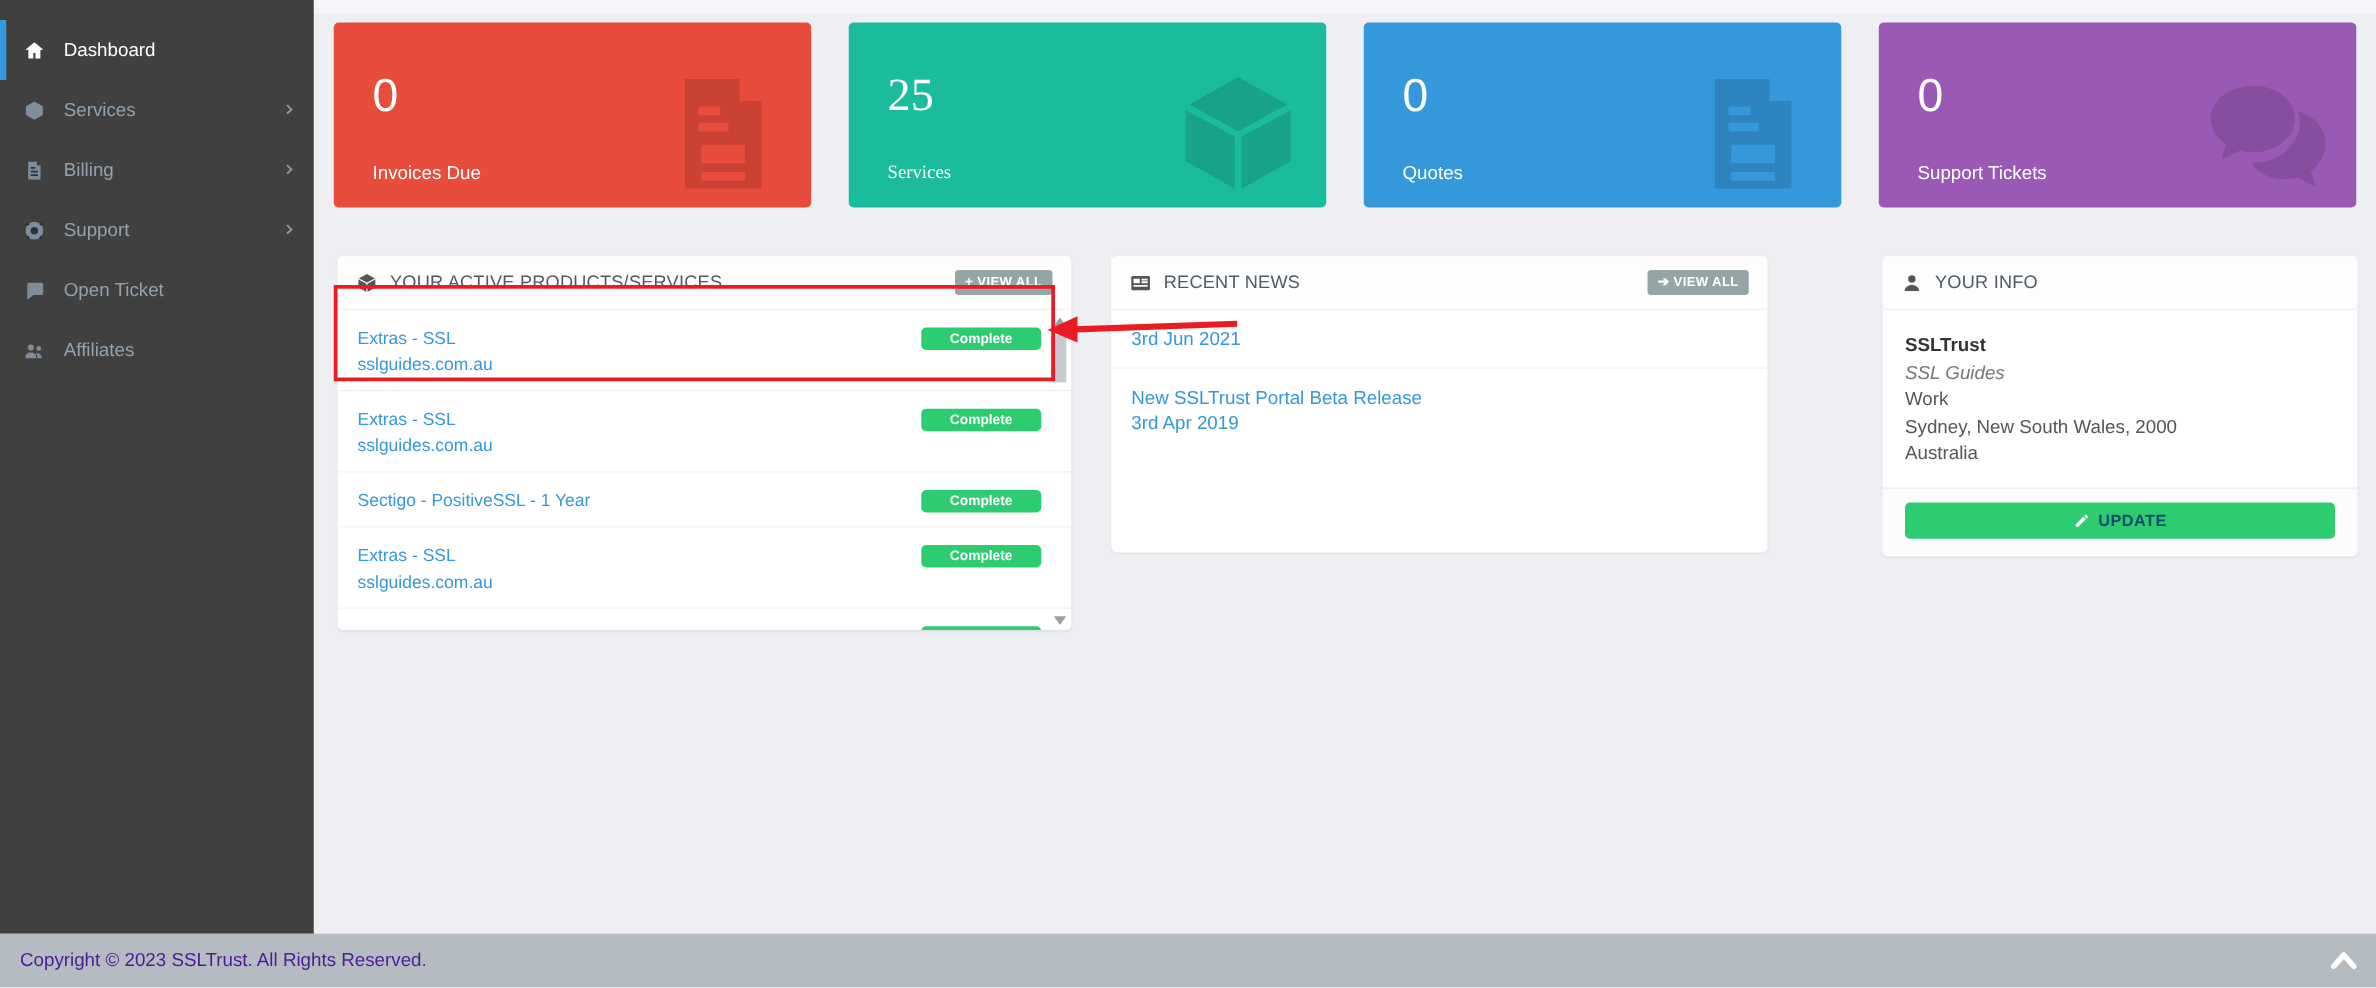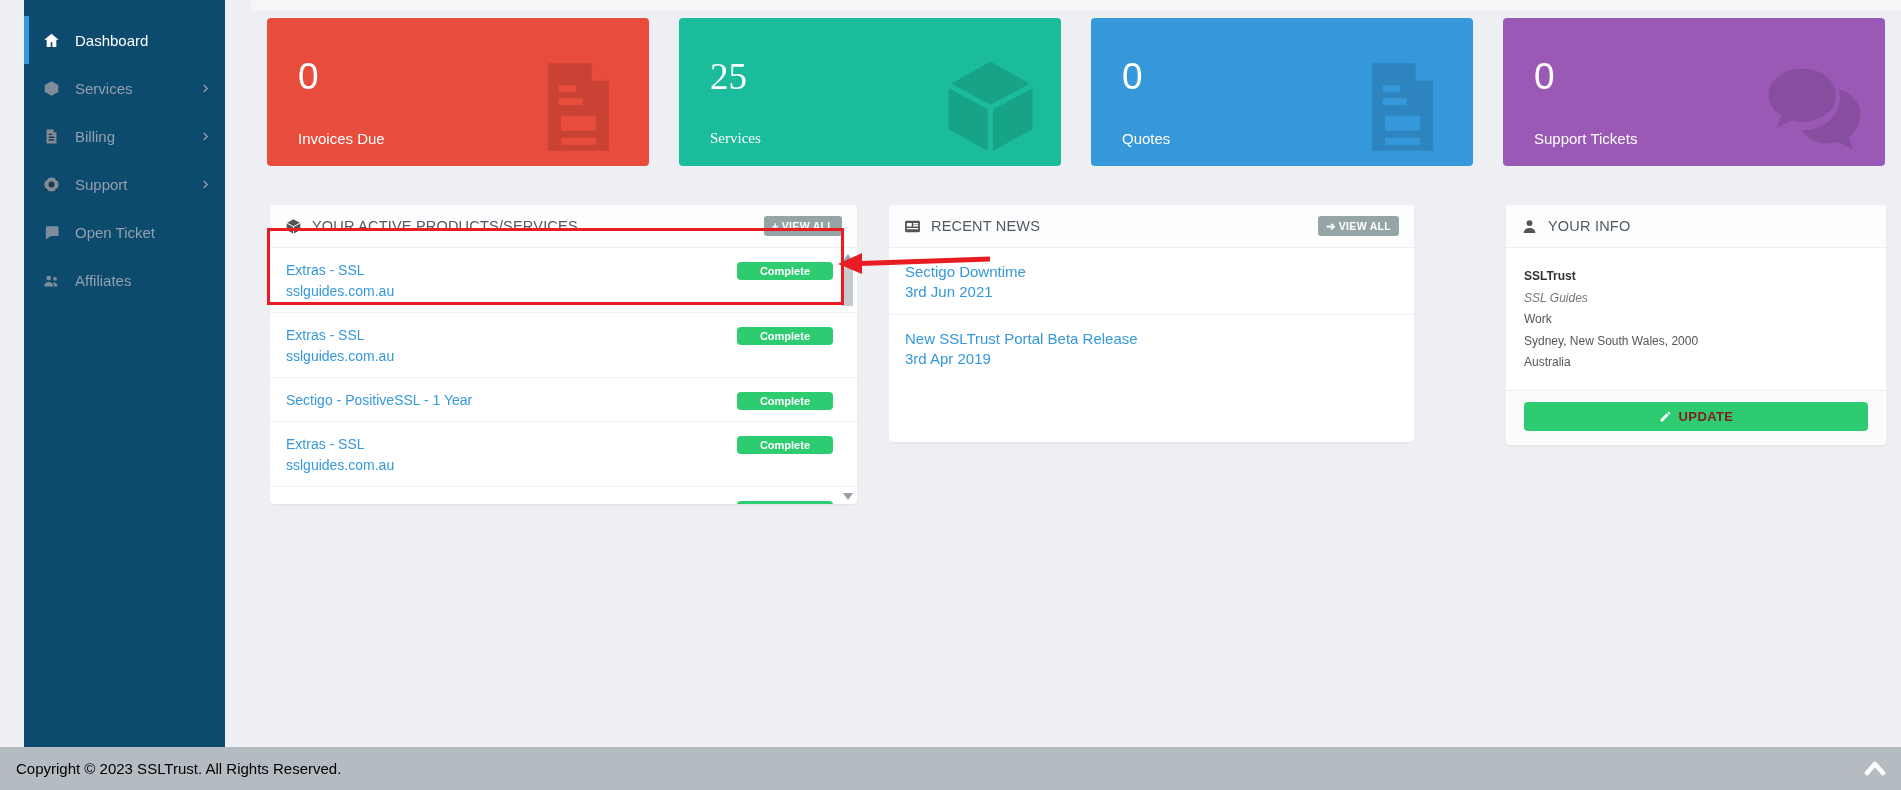--- a/index.html
+++ b/index.html
@@ -1,21 +1,21 @@
 <!DOCTYPE html>
 <html><head>
 <meta charset="utf-8">
 <style>
   html,body{margin:0;padding:0;}
   body{width:1901px;height:790px;font-family:"Liberation Sans","DejaVu Sans",sans-serif;}
   #app{position:relative;width:1901px;height:790px;background:#edeff3;overflow:hidden;}
   .top-strip{position:absolute;left:251px;top:0;right:0;height:11px;background:#f5f6f8;}
 
   
-  .sidebar{position:absolute;left:0;top:0;width:201px;height:747px;background:#0c4a6e;margin-left:24px;}
+  .sidebar{position:absolute;left:0;top:0;width:251px;height:747px;background:#404040;}
   .side-item{position:relative;height:48px;display:flex;align-items:center;padding-left:17px;cursor:pointer;color:#93a0ad;font-size:15px;}
   .side-item .s-icon{width:20px;height:20px;margin-right:14px;display:flex;align-items:center;justify-content:center;color:#7f8c9a;}
   .side-item .s-icon svg{width:17px;height:17px;fill:currentColor;}
   .side-item.active{color:#ffffff;}
   .side-item.active .s-icon{color:#ffffff;}
   .side-item.active::before{content:"";position:absolute;left:0;top:0;bottom:0;width:5px;background:#3498db;}
   .side-item .chev{margin-left:auto;margin-right:14px;color:#8b98a5;}
   .side-item .chev svg{width:11px;height:11px;fill:none;stroke:currentColor;stroke-width:3.4;}
   .side-spacer{height:16px;}
 
@@ -52,30 +52,30 @@
   .sb-up{top:0;border-bottom:7px solid #9aa0a6;}
   .sb-down{bottom:0;border-top:7px solid #9aa0a6;}
   .sb-thumb{position:absolute;left:0;top:14px;width:12px;height:38px;background:#c7cbd0;cursor:pointer;}
 
   .panel-news{left:889px;width:525px;height:237px;}
   .news-row{padding:14px 16px 12px 16px;border-top:1px solid #f1f1f1;}
   .news-row:first-child{border-top:none;}
   .news-row .ntitle,.news-row .ndate{display:block;font-size:15px;line-height:20px;color:#3498db;text-decoration:none;cursor:pointer;}
 
   .panel-info{left:1506px;width:380px;height:240px;}
-  .info-body{padding:18px 10px 16px 18px;font-size:12px;line-height:21.5px;color:#555;}
+  .info-body{padding:18px 10px 16px 18px;font-size:15px;line-height:21.5px;color:#555;}
   .info-name{font-weight:bold;color:#333;}
   .info-company{font-style:italic;color:#777;}
   .info-footer{border-top:1px solid #ededed;background:#fcfcfc;padding:11px 18px 13px 18px;}
-  .btn-update{width:100%;height:29px;background:#2ecc71;border:none;border-radius:4px;color:#7f1d1d;font-size:13px;font-weight:bold;letter-spacing:.4px;display:flex;align-items:center;justify-content:center;gap:7px;cursor:pointer;}
+  .btn-update{width:100%;height:29px;background:#2ecc71;border:none;border-radius:4px;color:#0c4a6e;font-size:13px;font-weight:bold;letter-spacing:.4px;display:flex;align-items:center;justify-content:center;gap:7px;cursor:pointer;}
   .btn-update svg{width:13px;height:13px;fill:#fff;}
 
   
   .footer{position:absolute;left:0;top:747px;width:1901px;height:43px;background:#b4bcc2;display:flex;align-items:center;}
-  .footer .copy{color:#000000;font-size:15px;margin-left:16px;}
+  .footer .copy{color:#4c1d95;font-size:15px;margin-left:16px;}
   .scroll-top{position:absolute;right:14px;top:9px;width:30px;height:26px;background:none;border:none;cursor:pointer;color:#fff;}
   .scroll-top svg{width:24px;height:18px;fill:none;stroke:#fff;stroke-width:4.5;stroke-linecap:round;stroke-linejoin:round;}
 
   
   .anno-box{position:absolute;left:267px;top:228px;width:571px;height:71px;border:3px solid #ea1c23;z-index:60;pointer-events:none;}
   .anno-arrow{position:absolute;left:838px;top:249px;width:152px;height:30px;z-index:61;pointer-events:none;}
 </style>
 </head>
 <body>
 
@@ -266,21 +266,20 @@
           </svg>
       </span>
       <span class="panel-title">RECENT NEWS</span>
       <button class="view-all">
         <span class="va-icon">➔</span>
         <span>VIEW ALL</span>
       </button>
     </div>
     <div>
       <div class="news-row">
-        <a class="ntitle">Sectigo Downtime</a>
         <a class="ndate">3rd Jun 2021</a>
       </div>
       <div class="news-row">
         <a class="ntitle">New SSLTrust Portal Beta Release</a>
         <a class="ndate">3rd Apr 2019</a>
       </div>
     </div>
   </section>
 
   <section class="panel panel-info">

